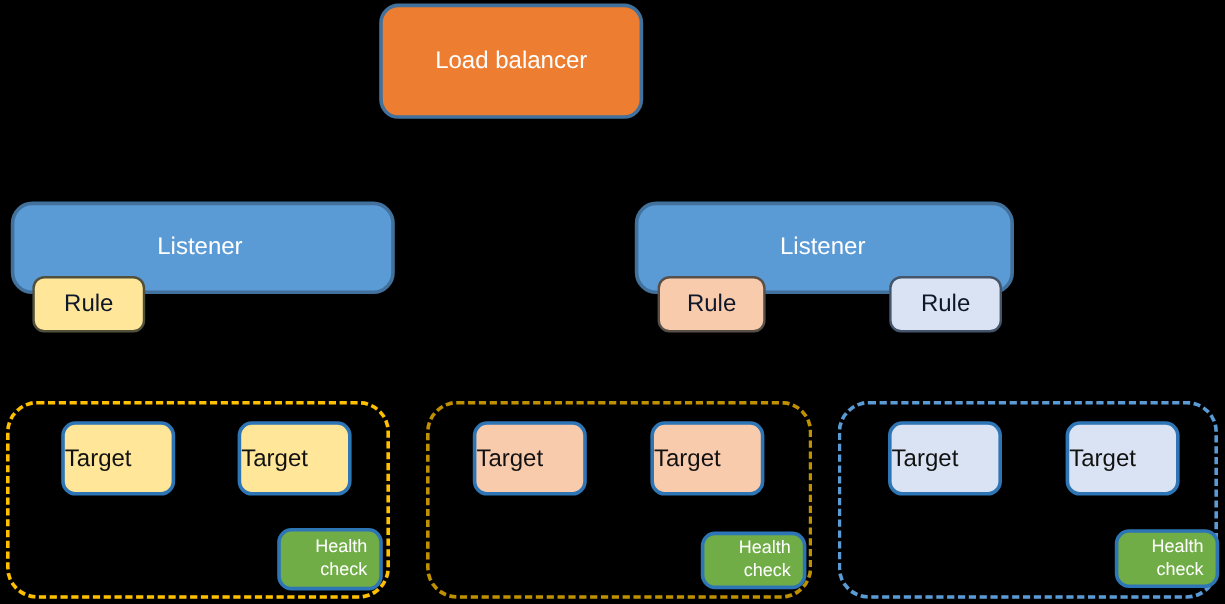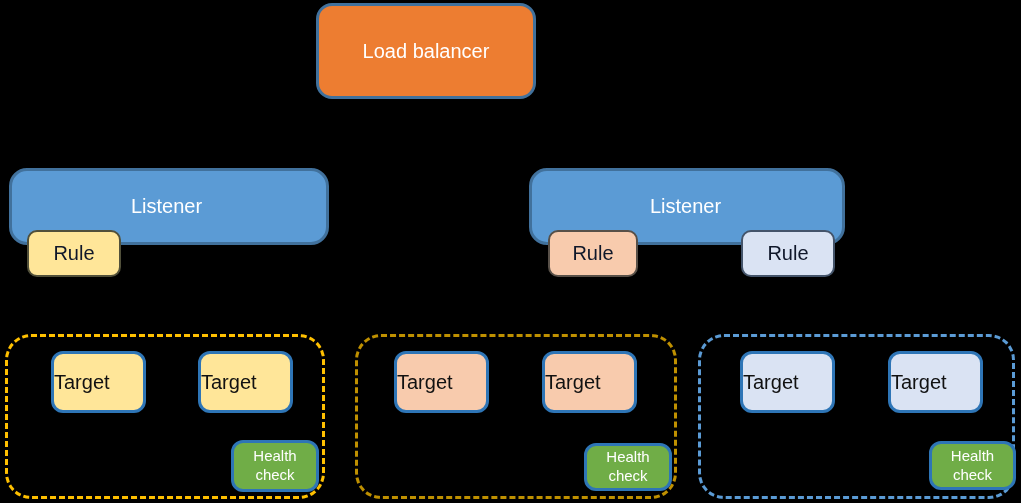--- a/index.html
+++ b/index.html
@@ -66,21 +66,21 @@
   .t-lightblue{background:#DAE3F3;}
   .g-t1{left:43px;width:95px;}
   .g-t2{left:190px;width:95px;}
   .group2 .g-t1{left:36px;}
   .group2 .g-t2{left:184px;}
   .group3 .g-t1{left:39px;}
   .group3 .g-t2{left:187px;}
 
   .healthcheck{
     position:absolute;box-sizing:border-box;
-    display:flex;align-items:center;justify-content:center;text-align:center;
+    display:flex;align-items:center;justify-content:center;text-align:right;
     background:#70AD47;border:3px solid #2E75B6;border-radius:12px;
     color:#ffffff;font-size:15px;line-height:1.25;
     padding:0 10px;
   }
   .group1 .healthcheck{left:223px;top:103px;width:88px;height:52px;}
   .group2 .healthcheck{left:226px;top:106px;width:88px;height:48px;}
   .group3 .healthcheck{left:228px;top:104px;width:87px;height:49px;}
 </style>
 </head>
 <body>

